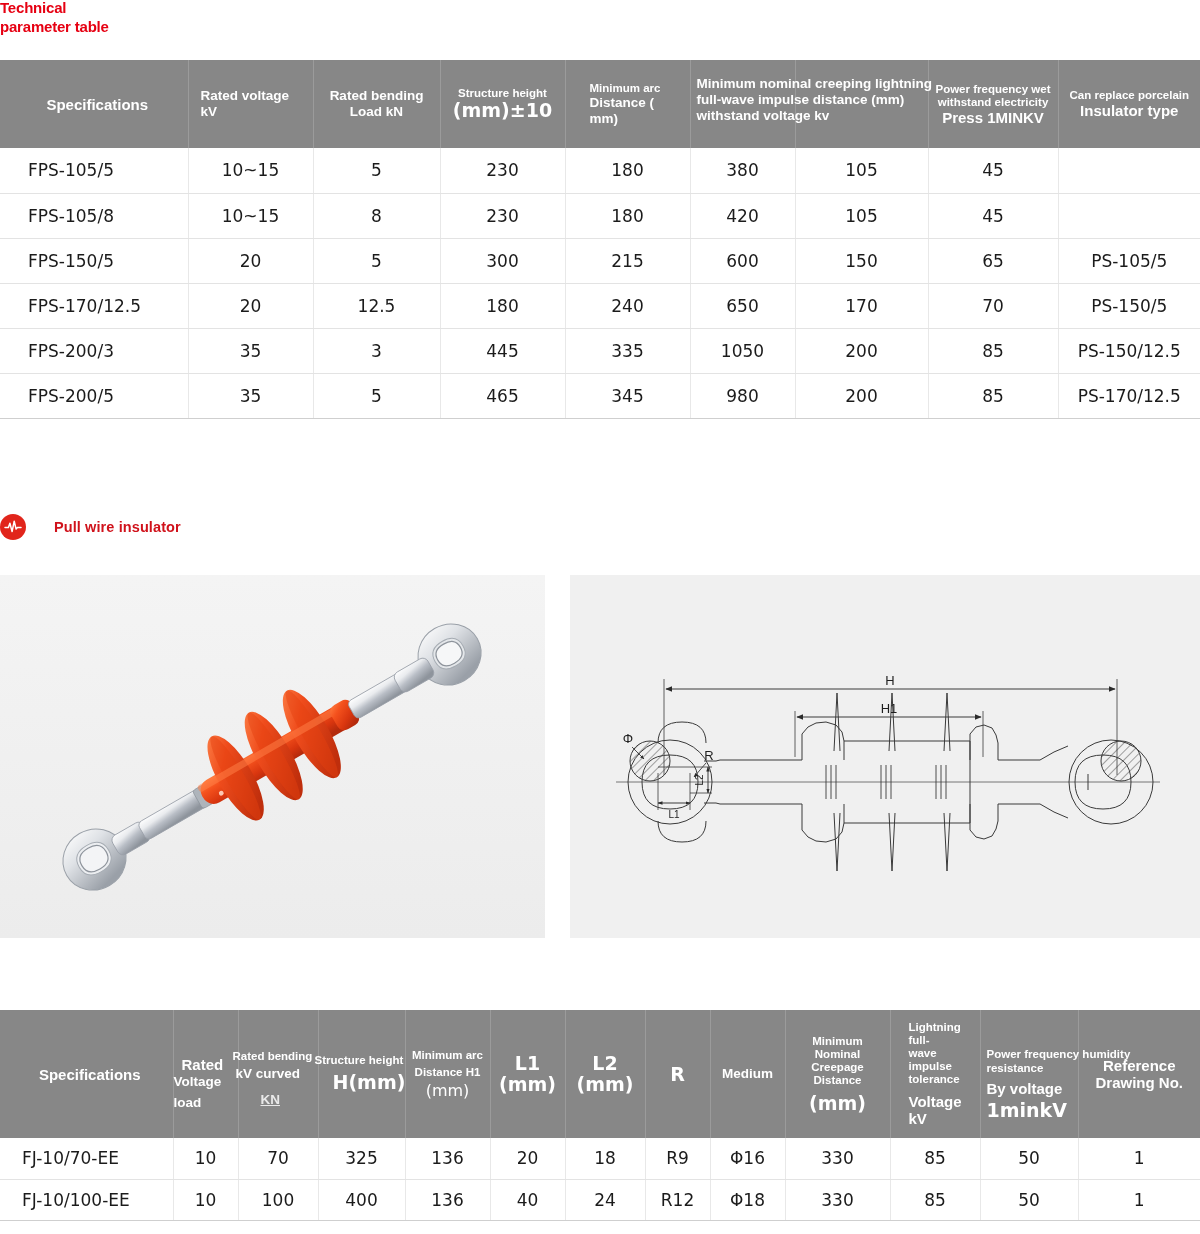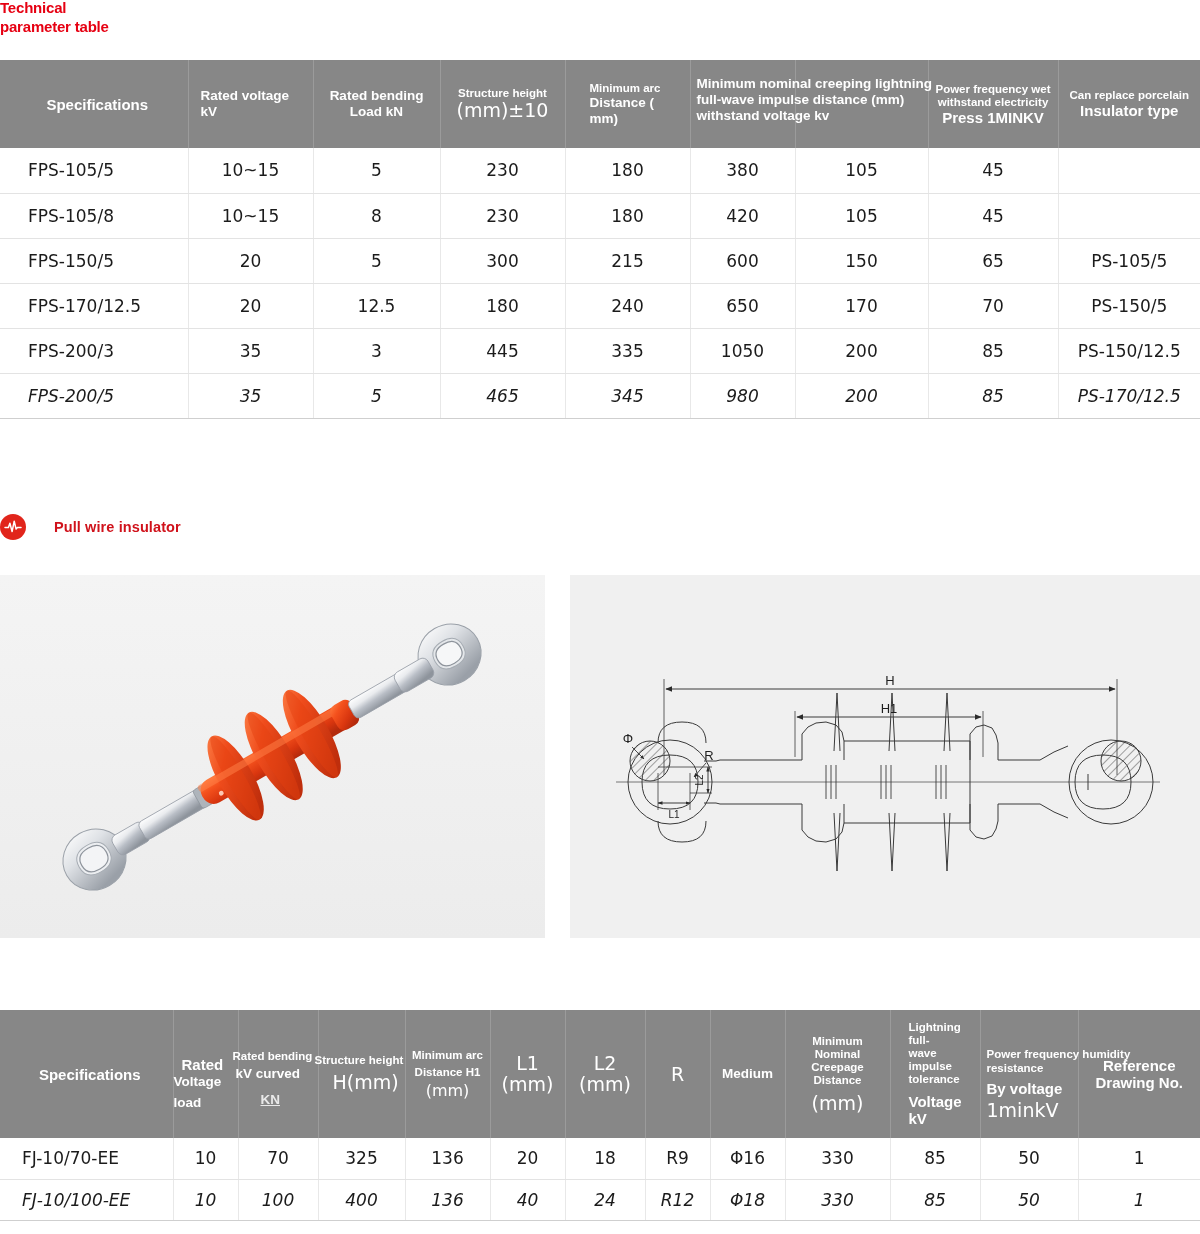--- a/index.html
+++ b/index.html
@@ -52,35 +52,35 @@
     border-right: 1px solid #e8e8e8;
     text-align: center;
     vertical-align: middle;
     color: #1b1b1b;
     font-family: "DejaVu Sans", sans-serif;
     font-size: 17px;
     font-weight: 400;
     background: #fff;
   }
   .tbl td:last-child { border-right: none; }
-  .tbl tr:last-child td { border-bottom: 1px solid #cfcfcf; font-style: italic; }
+  .tbl tr:last-child td { border-bottom: 1px solid #cfcfcf; }
   .tbl td.spec {
     text-align: left;
     padding-left: 28px;
   }
 
   
   #table1-wrap { position: absolute; left: 0; top: 60px; width: 1200px; }
   #table1 tr.head th { height: 88px; }
   #table1 tbody td { height: 45px; }
 
   .h-sm  { font-size: 11.5px; line-height: 13px; font-weight: bold; }
   .h-md  { font-size: 13.5px; line-height: 16px; font-weight: bold; }
   .h-lg  { font-size: 15px;   line-height: 17px; font-weight: bold; }
-  .h-thin{ font-size: 19px;   line-height: 21px; font-weight: 400;
+  .h-thin{ font-size: 19px;   line-height: 21px; font-weight: 700;
            font-family: "DejaVu Sans", sans-serif; }
   .h-thin-sm{ font-size: 16px; line-height: 19px; font-weight: 400;
            font-family: "DejaVu Sans", sans-serif; }
 
   .ovf { position: relative; }
   .ovf > .ovf-in {
     position: absolute;
     white-space: nowrap;
     pointer-events: none;
   }

